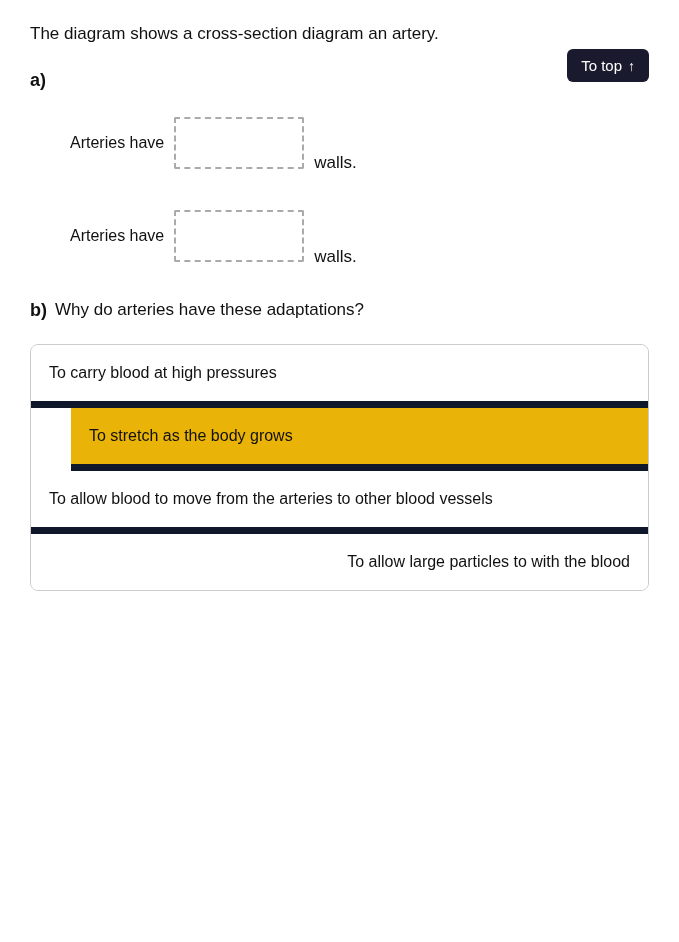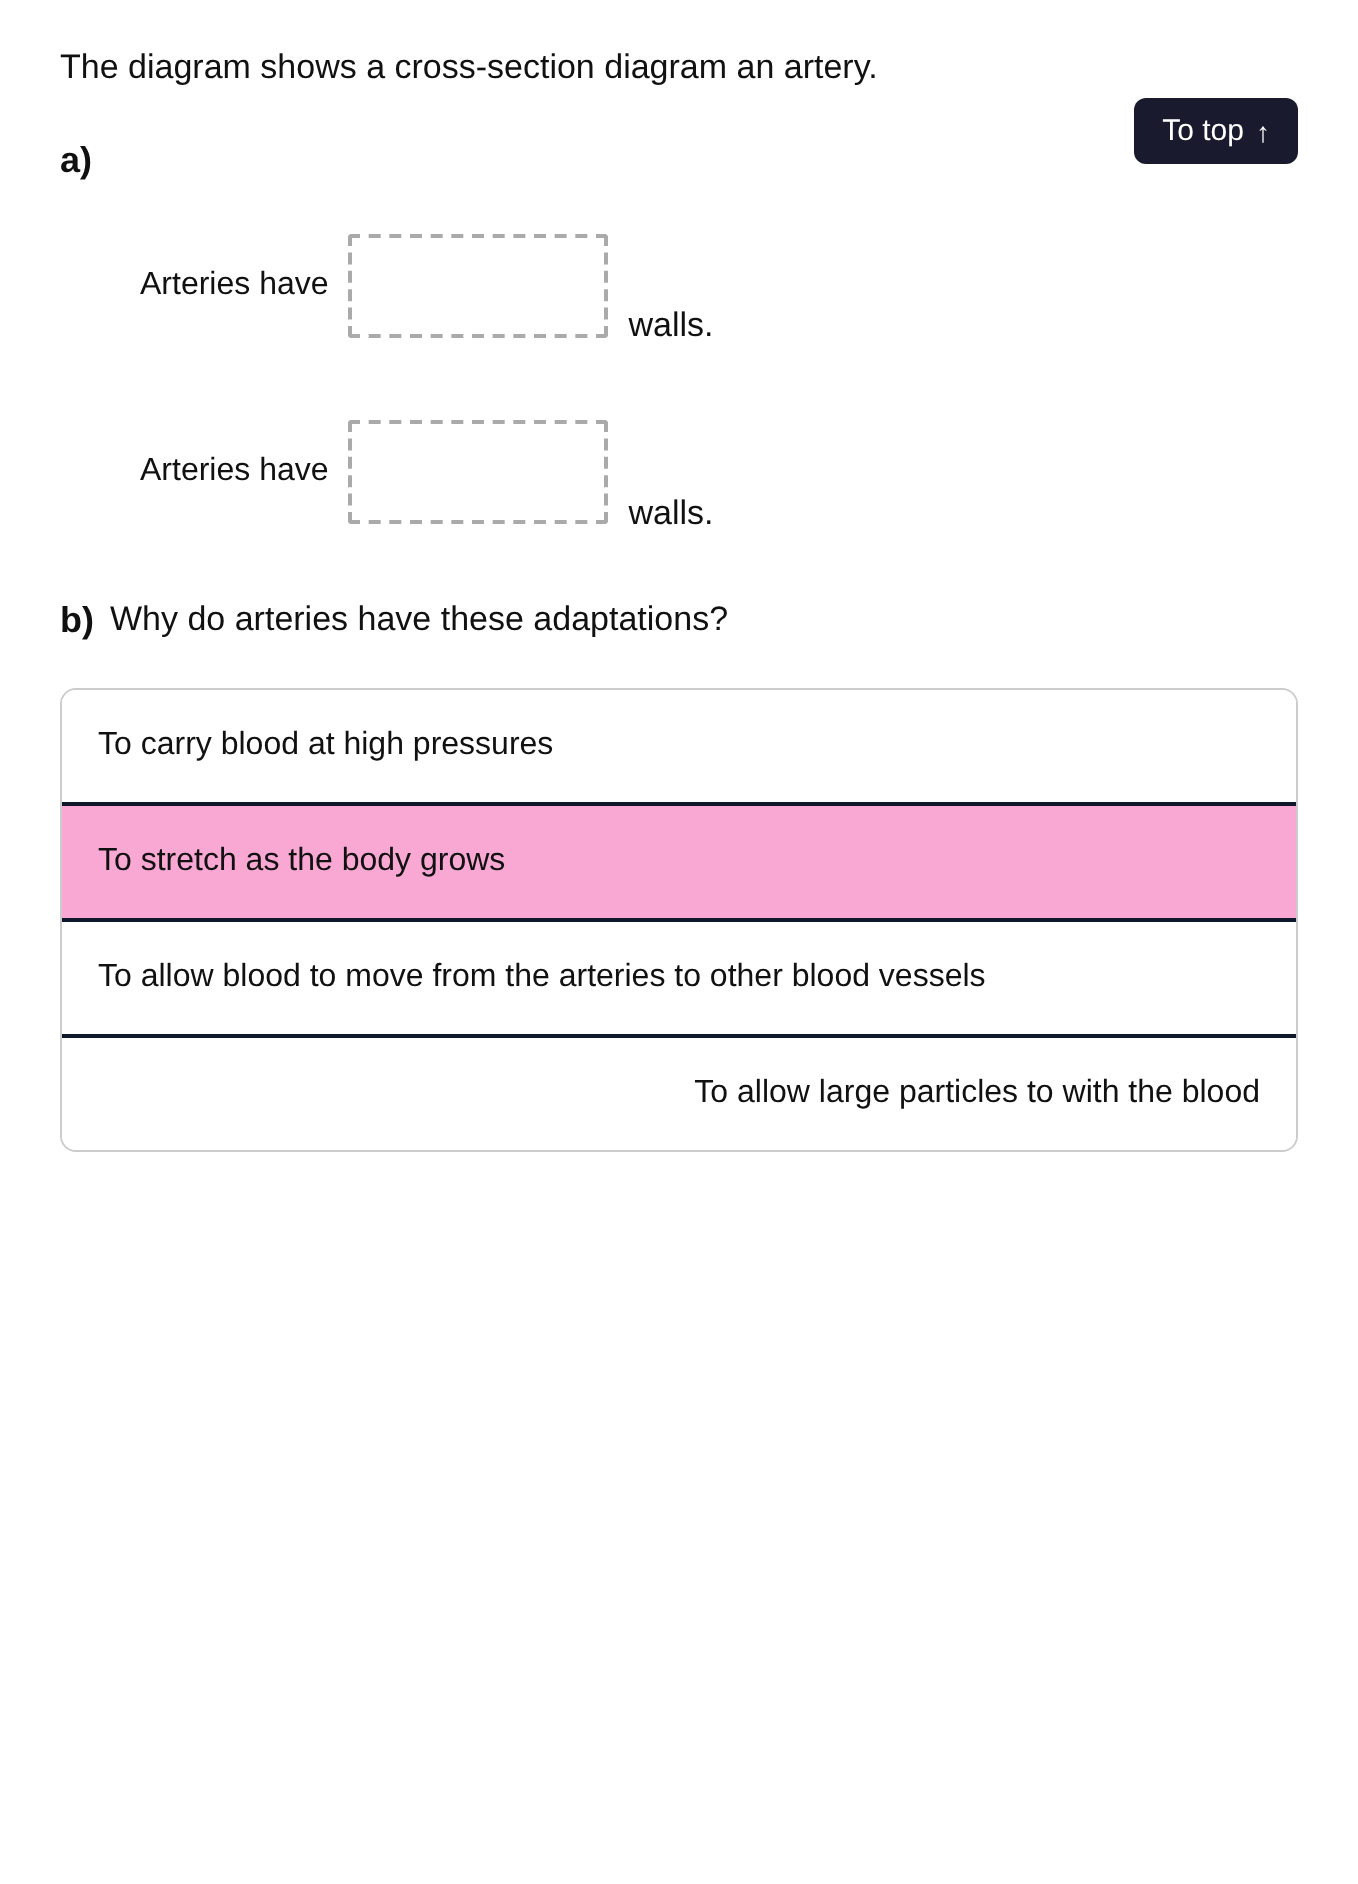--- a/index.html
+++ b/index.html
@@ -124,32 +124,33 @@
       border: 1px solid #cccccc;
       border-radius: 8px;
       overflow: hidden;
     }
 
     .answer-option {
       padding: 16px 18px;
       font-size: 16px;
       line-height: 1.5;
       background: #ffffff;
-      border-bottom: 2px solid #0f172a;
+      border-bottom: 7px solid #0f172a;
       cursor: pointer;
       color: #111111;
     }
 
     .answer-option:last-child {
       border-bottom: none;
       text-align: right;
     }
 
     .answer-option.selected {
-      background: #f9a8d4;
+      background: #eab308;
+      margin-left: 40px;
     }
   </style>
 </head>
 <body>
 
 <div class="header-section">
   <p class="intro-text">The diagram shows a cross-section diagram an artery.</p>
   <button class="to-top-btn">
     <span>To top</span>
     <span class="arrow-up">↑</span>

